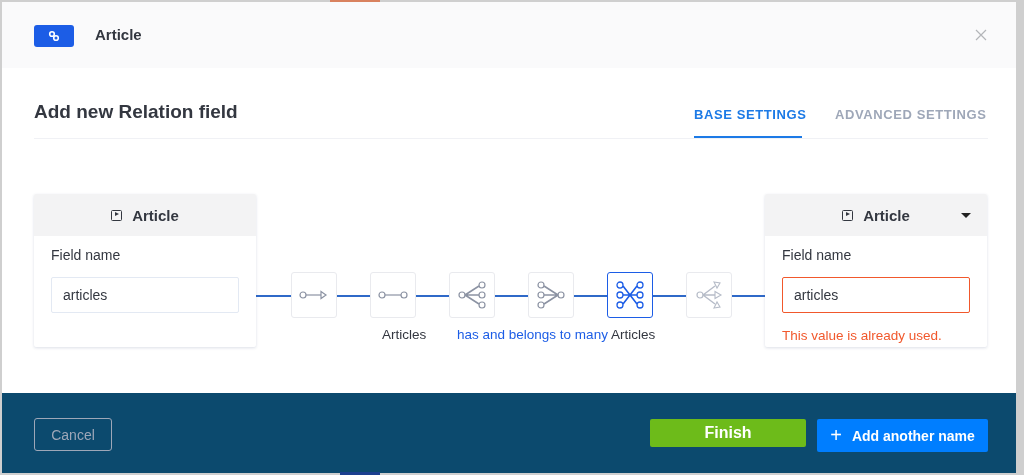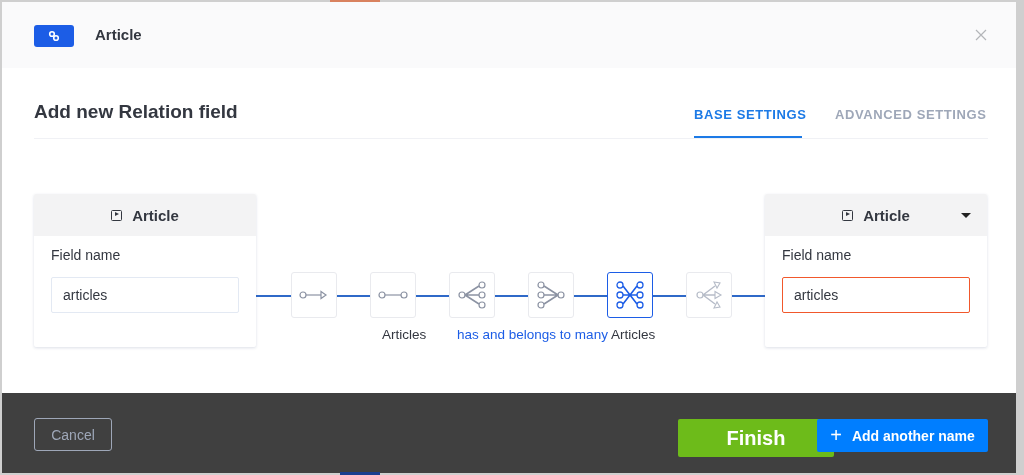--- a/index.html
+++ b/index.html
@@ -27,23 +27,23 @@
   .caret { position: absolute; right: 16px; top: 19px; width: 0; height: 0; border-left: 5px solid transparent; border-right: 5px solid transparent; border-top: 5px solid #222; cursor: pointer; }
   .field-label { position: absolute; left: 17px; top: 53px; font-size: 14px; color: #333740; }
   .field-input { position: absolute; left: 17px; top: 83px; width: 188px; height: 36px; border: 1px solid #e3e9f3; border-radius: 2px; padding-left: 11px; font-size: 14px; color: #333740; font-family: "Liberation Sans", "DejaVu Sans", sans-serif; background: #fff; outline: none; }
   .field-input.error { border: 1.5px solid #f1582c; }
   .field-error { position: absolute; left: 17px; top: 134px; font-size: 13.5px; color: #f1582c; }
   .connector { position: absolute; left: 254px; top: 293px; width: 510px; height: 1.5px; background: #2f69c8; }
   .rel-btn { position: absolute; top: 270px; width: 46px; height: 46px; background: #fff; border: 1px solid #e9eaee; border-radius: 3px; display: flex; align-items: center; justify-content: center; cursor: pointer; }
   .rel-btn.selected { border: 1.5px solid #1c5de6; }
   .relation-text { position: absolute; left: 380px; top: 325px; font-size: 13.5px; color: #333740; white-space: nowrap; }
   .relation-text .verb { color: #1c5de6; padding-left: 27px; }
-  .modal-footer { position: absolute; left: 0; top: 391px; width: 1014px; height: 80px; background: #404040; }
+  .modal-footer { position: absolute; left: 0; top: 391px; width: 1014px; height: 80px; background: #0c4a6e; }
   .btn-cancel { position: absolute; left: 32px; top: 25px; width: 78px; height: 33px; border: 1px solid #9ea7b8; border-radius: 3px; background: transparent; color: #9ea7b8; font-size: 14px; font-family: "Liberation Sans", "DejaVu Sans", sans-serif; cursor: pointer; }
-  .btn-finish { position: absolute; left: 676px; top: 26px; width: 156px; height: 38px; border: none; border-radius: 2px; background: #6dbb1a; color: #fff; font-size: 20px; font-weight: bold; font-family: "Liberation Sans", "DejaVu Sans", sans-serif; cursor: pointer; }
+  .btn-finish { position: absolute; left: 648px; top: 26px; width: 156px; height: 28px; border: none; border-radius: 2px; background: #6dbb1a; color: #fff; font-size: 16px; font-weight: bold; font-family: "Liberation Sans", "DejaVu Sans", sans-serif; cursor: pointer; }
   .btn-add { position: absolute; left: 815px; top: 26px; width: 171px; height: 33px; border: none; border-radius: 2px; background: #007eff; color: #fff; font-size: 14px; font-weight: bold; font-family: "Liberation Sans", "DejaVu Sans", sans-serif; cursor: pointer; display:flex; align-items:center; justify-content:center; gap: 10px; }
   .btn-add .plus { font-size: 20px; font-weight: normal; line-height: 1; margin-top: -2px; }
 </style>
 </head>
 <body>
 
 <div class="backdrop-strip"></div>
 <div class="top-accent"></div>
 
 <div class="modal">
@@ -139,20 +139,21 @@
   </div>
 
   <div class="card right">
     <div class="card-head">
       <span class="model-icon"></span>
       <span>Article</span>
       <span class="caret"></span>
     </div>
     <div class="field-label">Field name</div>
     <input class="field-input error" value="articles" style="">
+    <div class="field-error">This value is already used.</div>
   </div>
 
   <div class="modal-footer">
     <button class="btn-cancel">Cancel</button>
     <button class="btn-finish">Finish</button>
     <button class="btn-add">
       <span class="plus">+</span>
       <span>Add another name</span>
     </button>
   </div>

